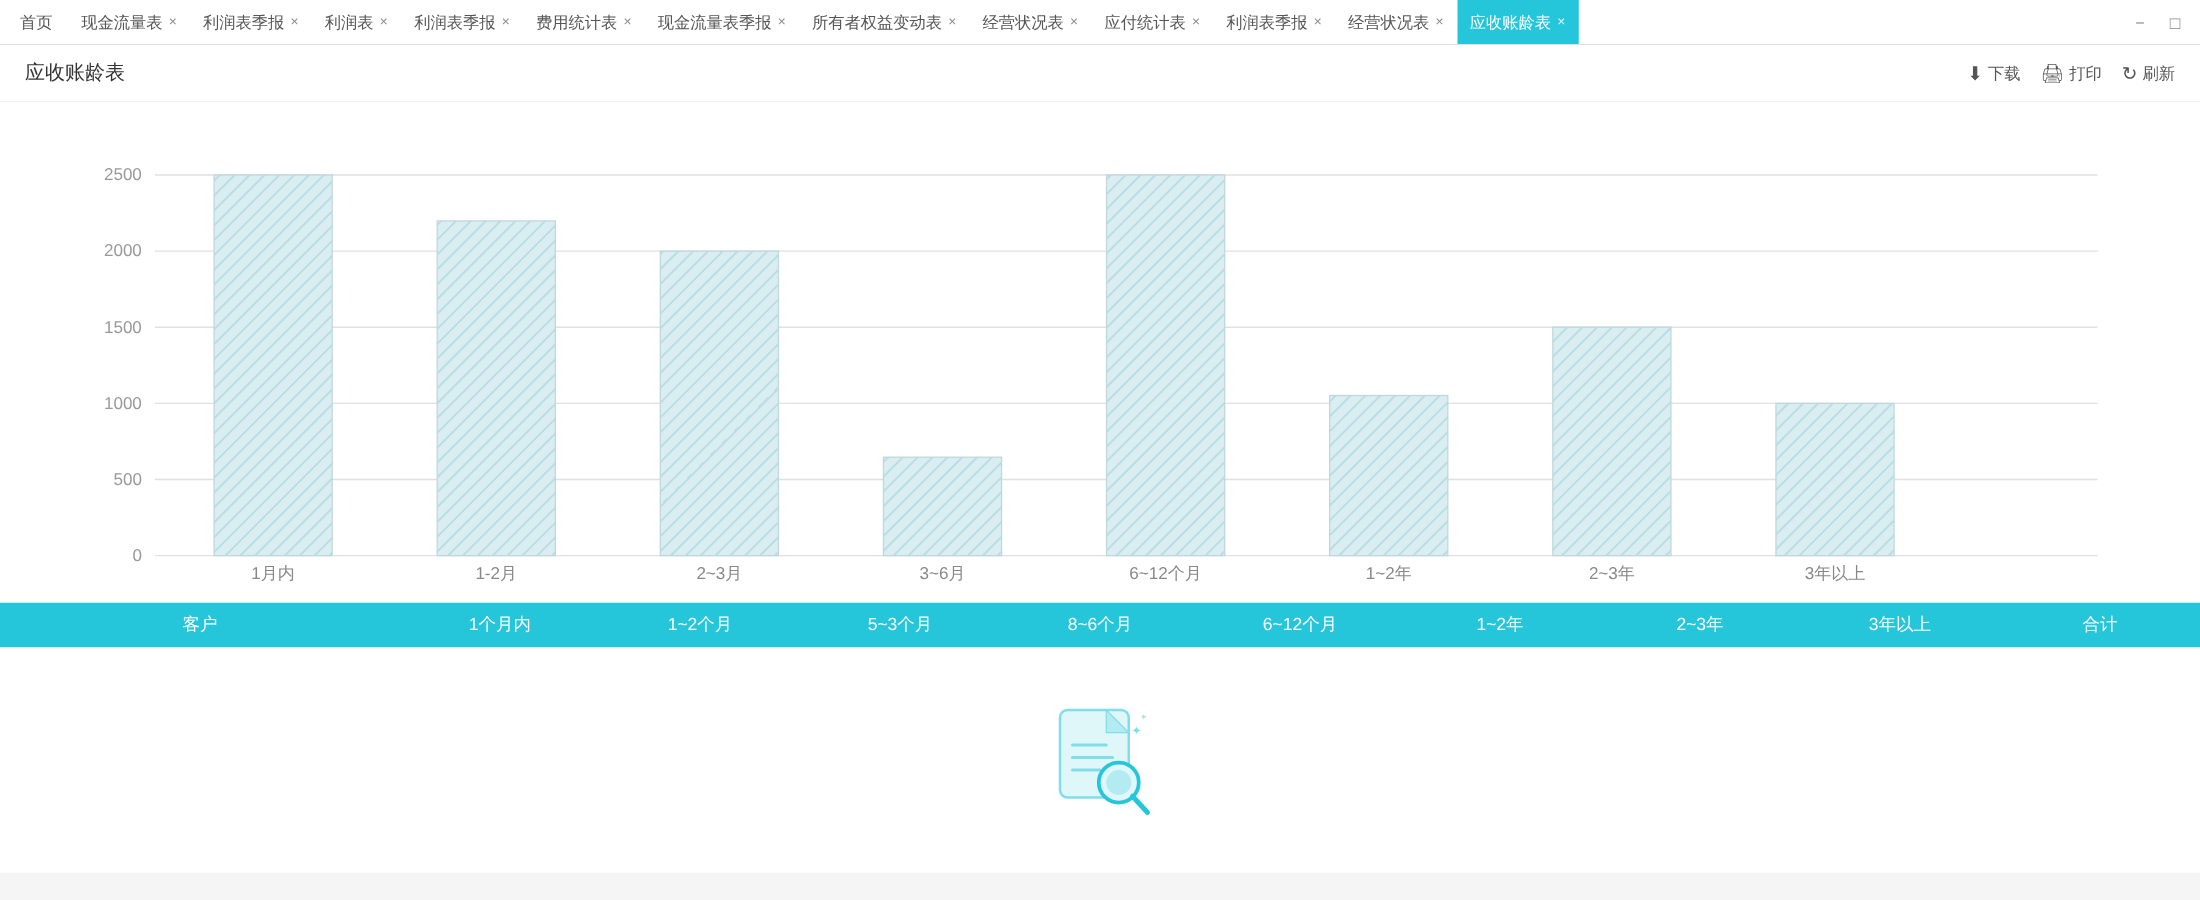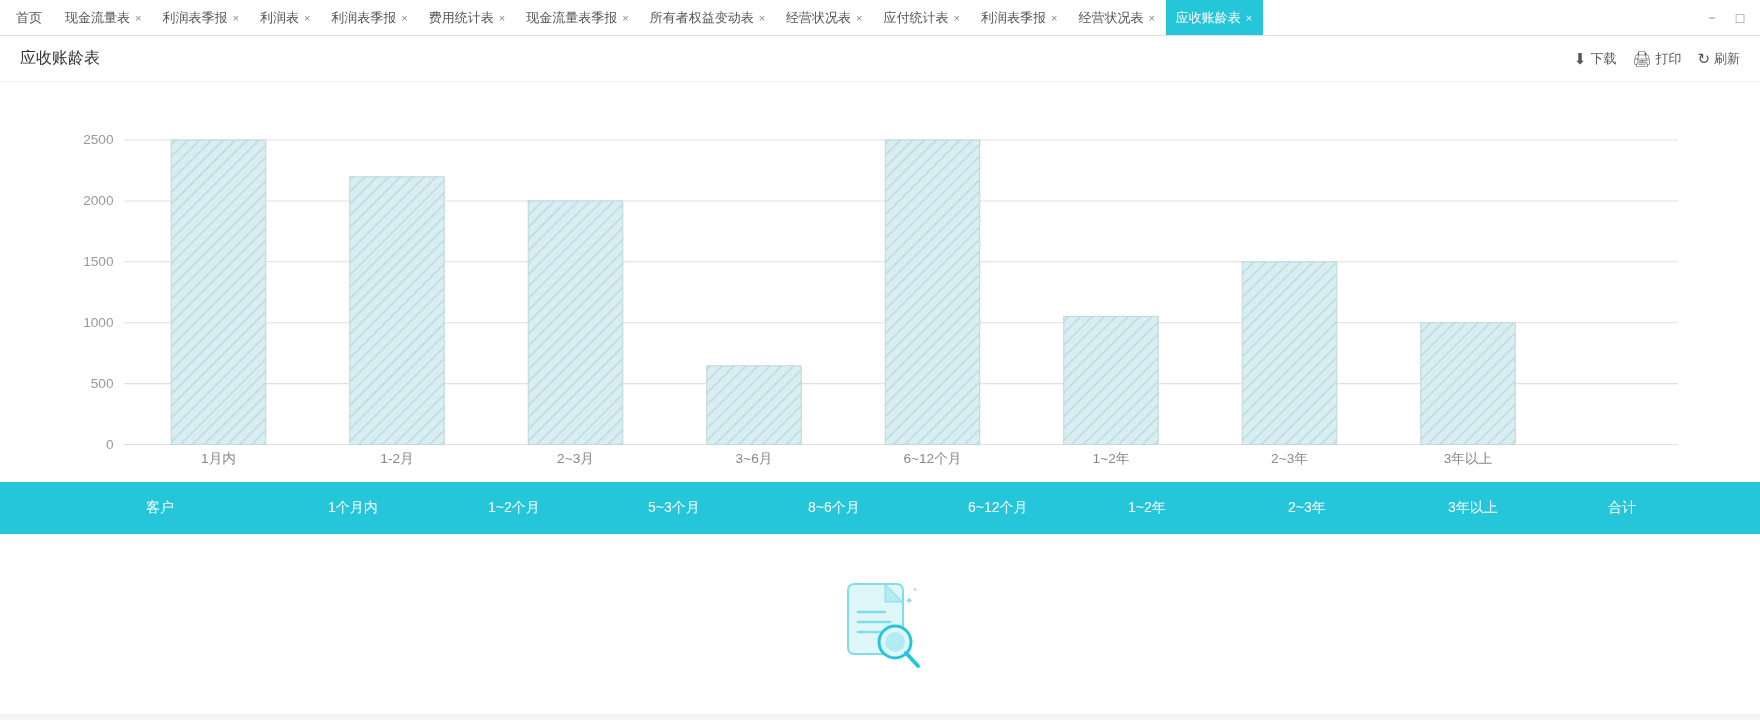--- a/index.html
+++ b/index.html
@@ -118,24 +118,25 @@
       width: 100%;
       height: 100%;
     }
 
     
     .table-header {
       display: grid;
       grid-template-columns: 2fr 1fr 1fr 1fr 1fr 1fr 1fr 1fr 1fr 1fr;
       background: #26c6da;
       color: #fff;
-      height: 52px;
+      height: 36px;
       align-items: center;
     }
     .th-cell {
+      text-align: center;
       font-size: 14px;
       font-weight: 400;
       padding: 0 8px;
     }
     .th-cell:first-child {
       text-align: center;
     }
 
     
     .empty-area {

